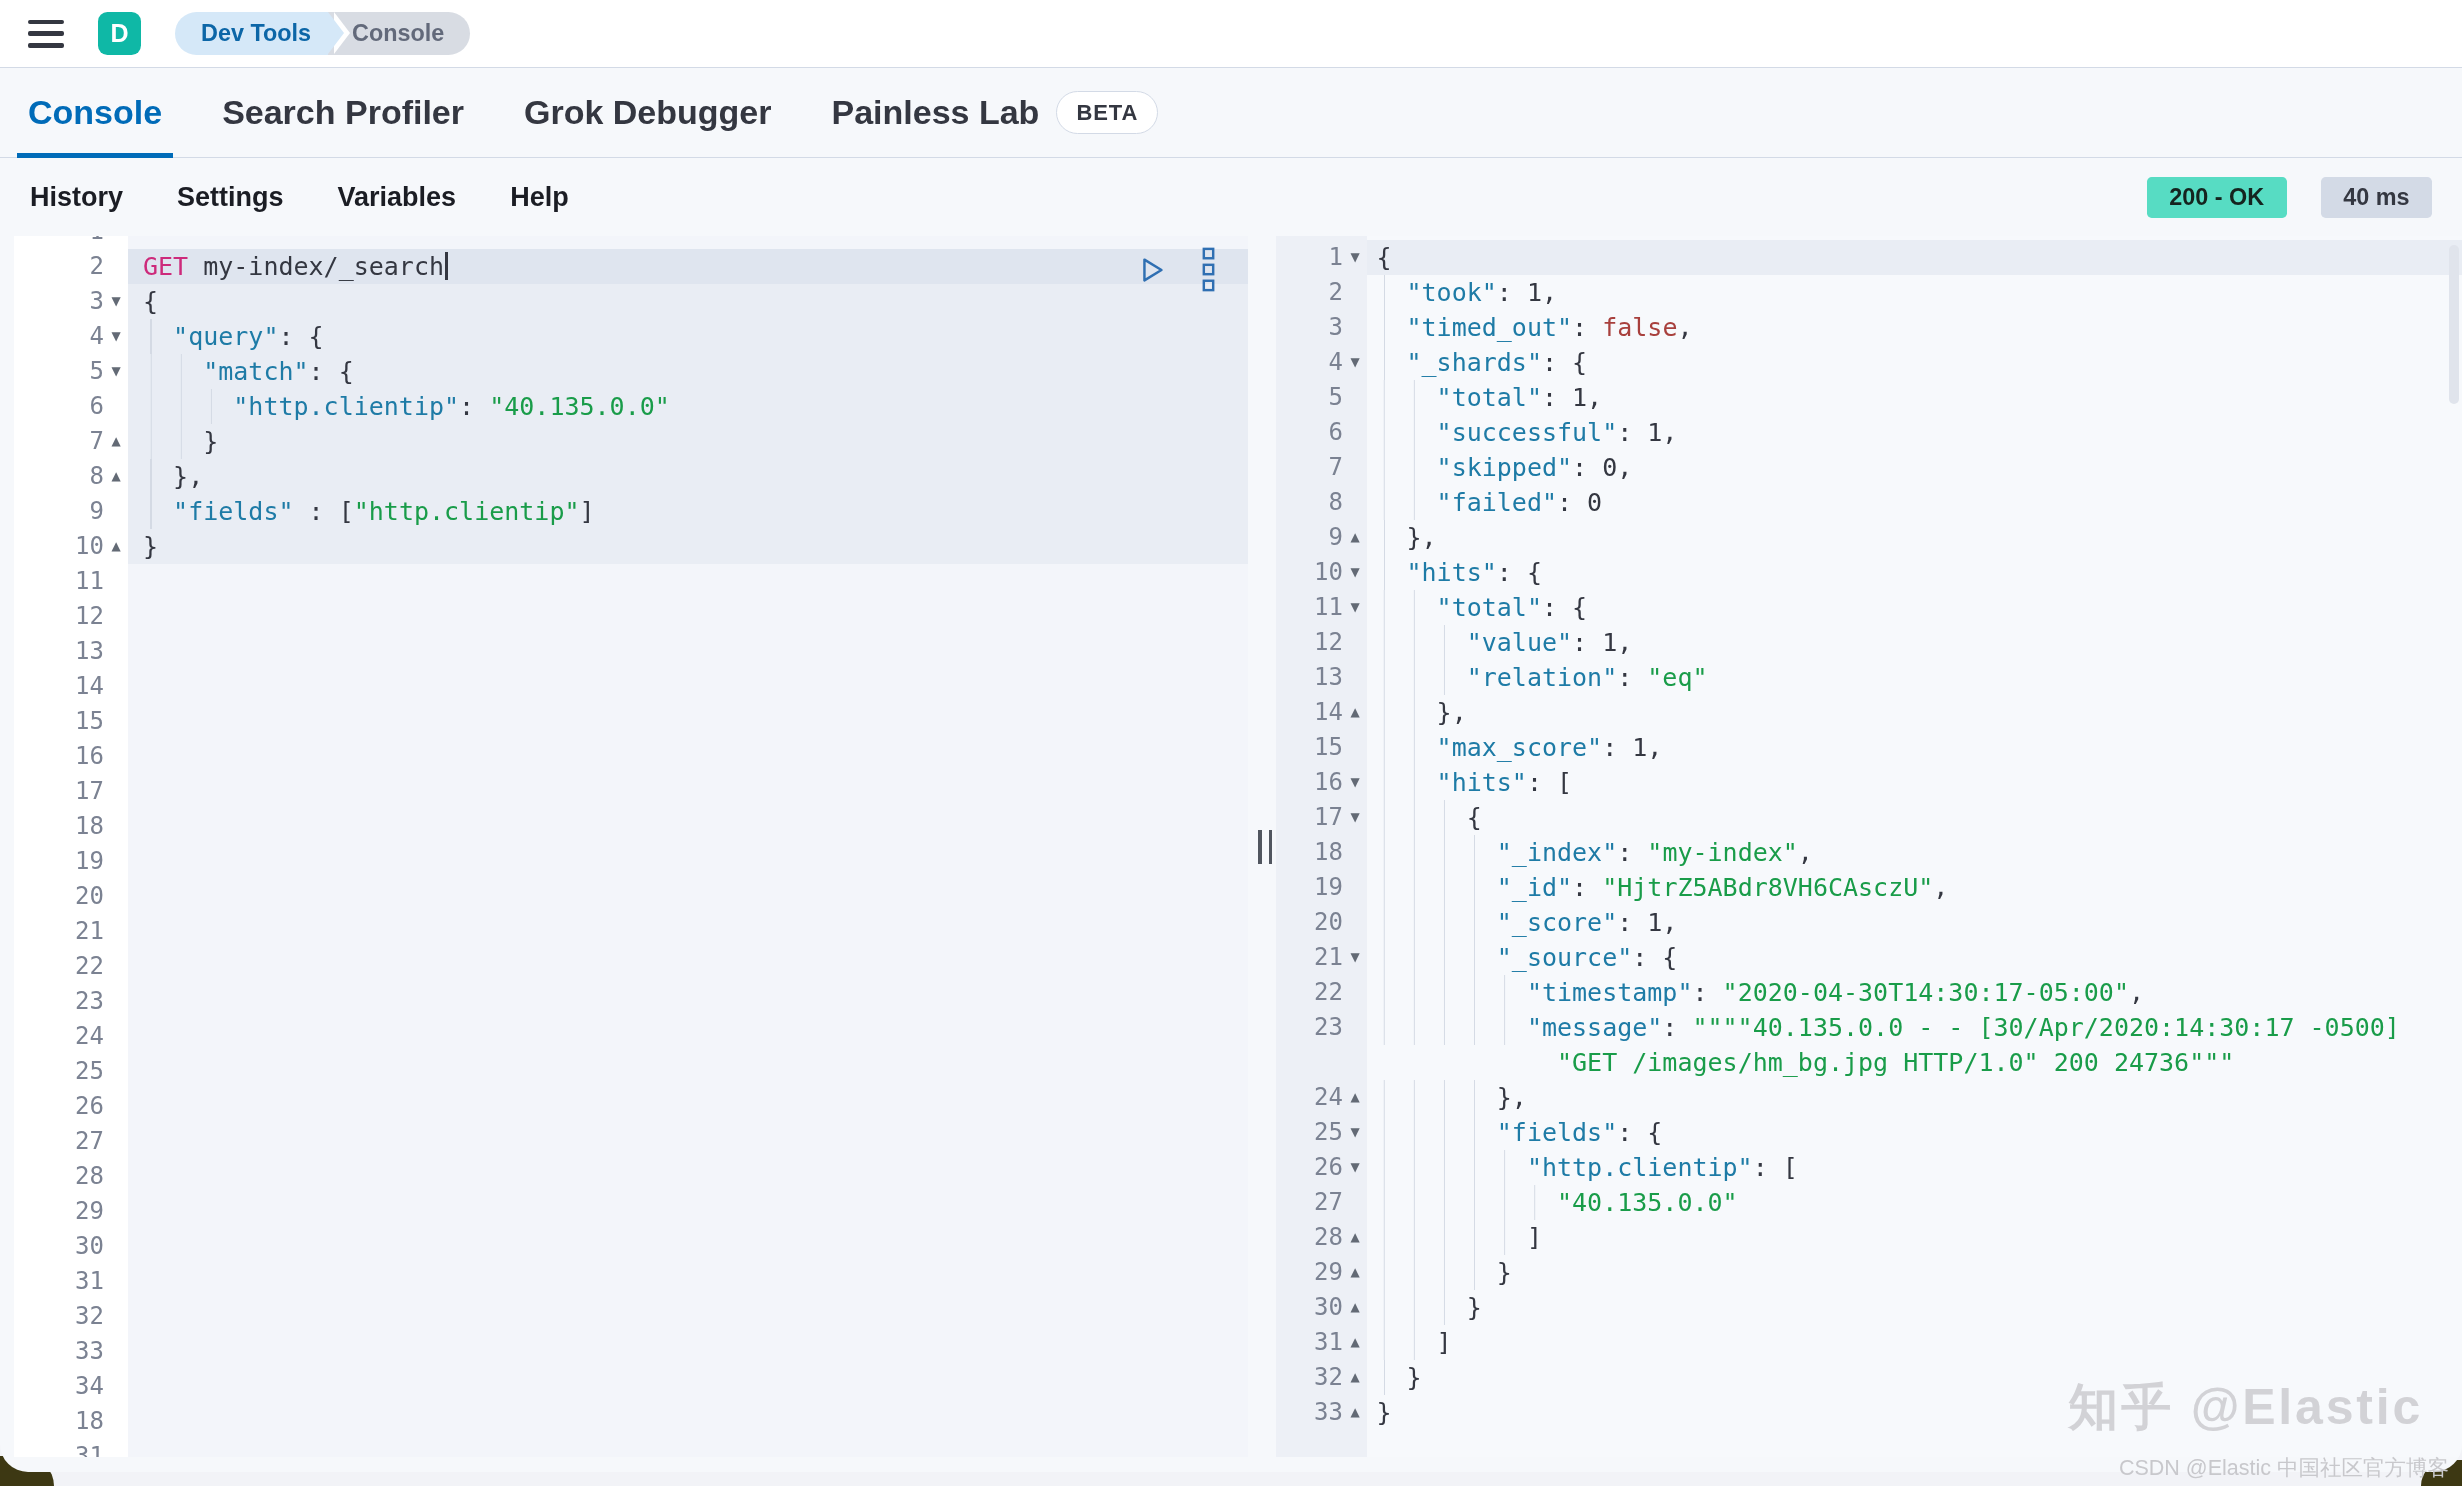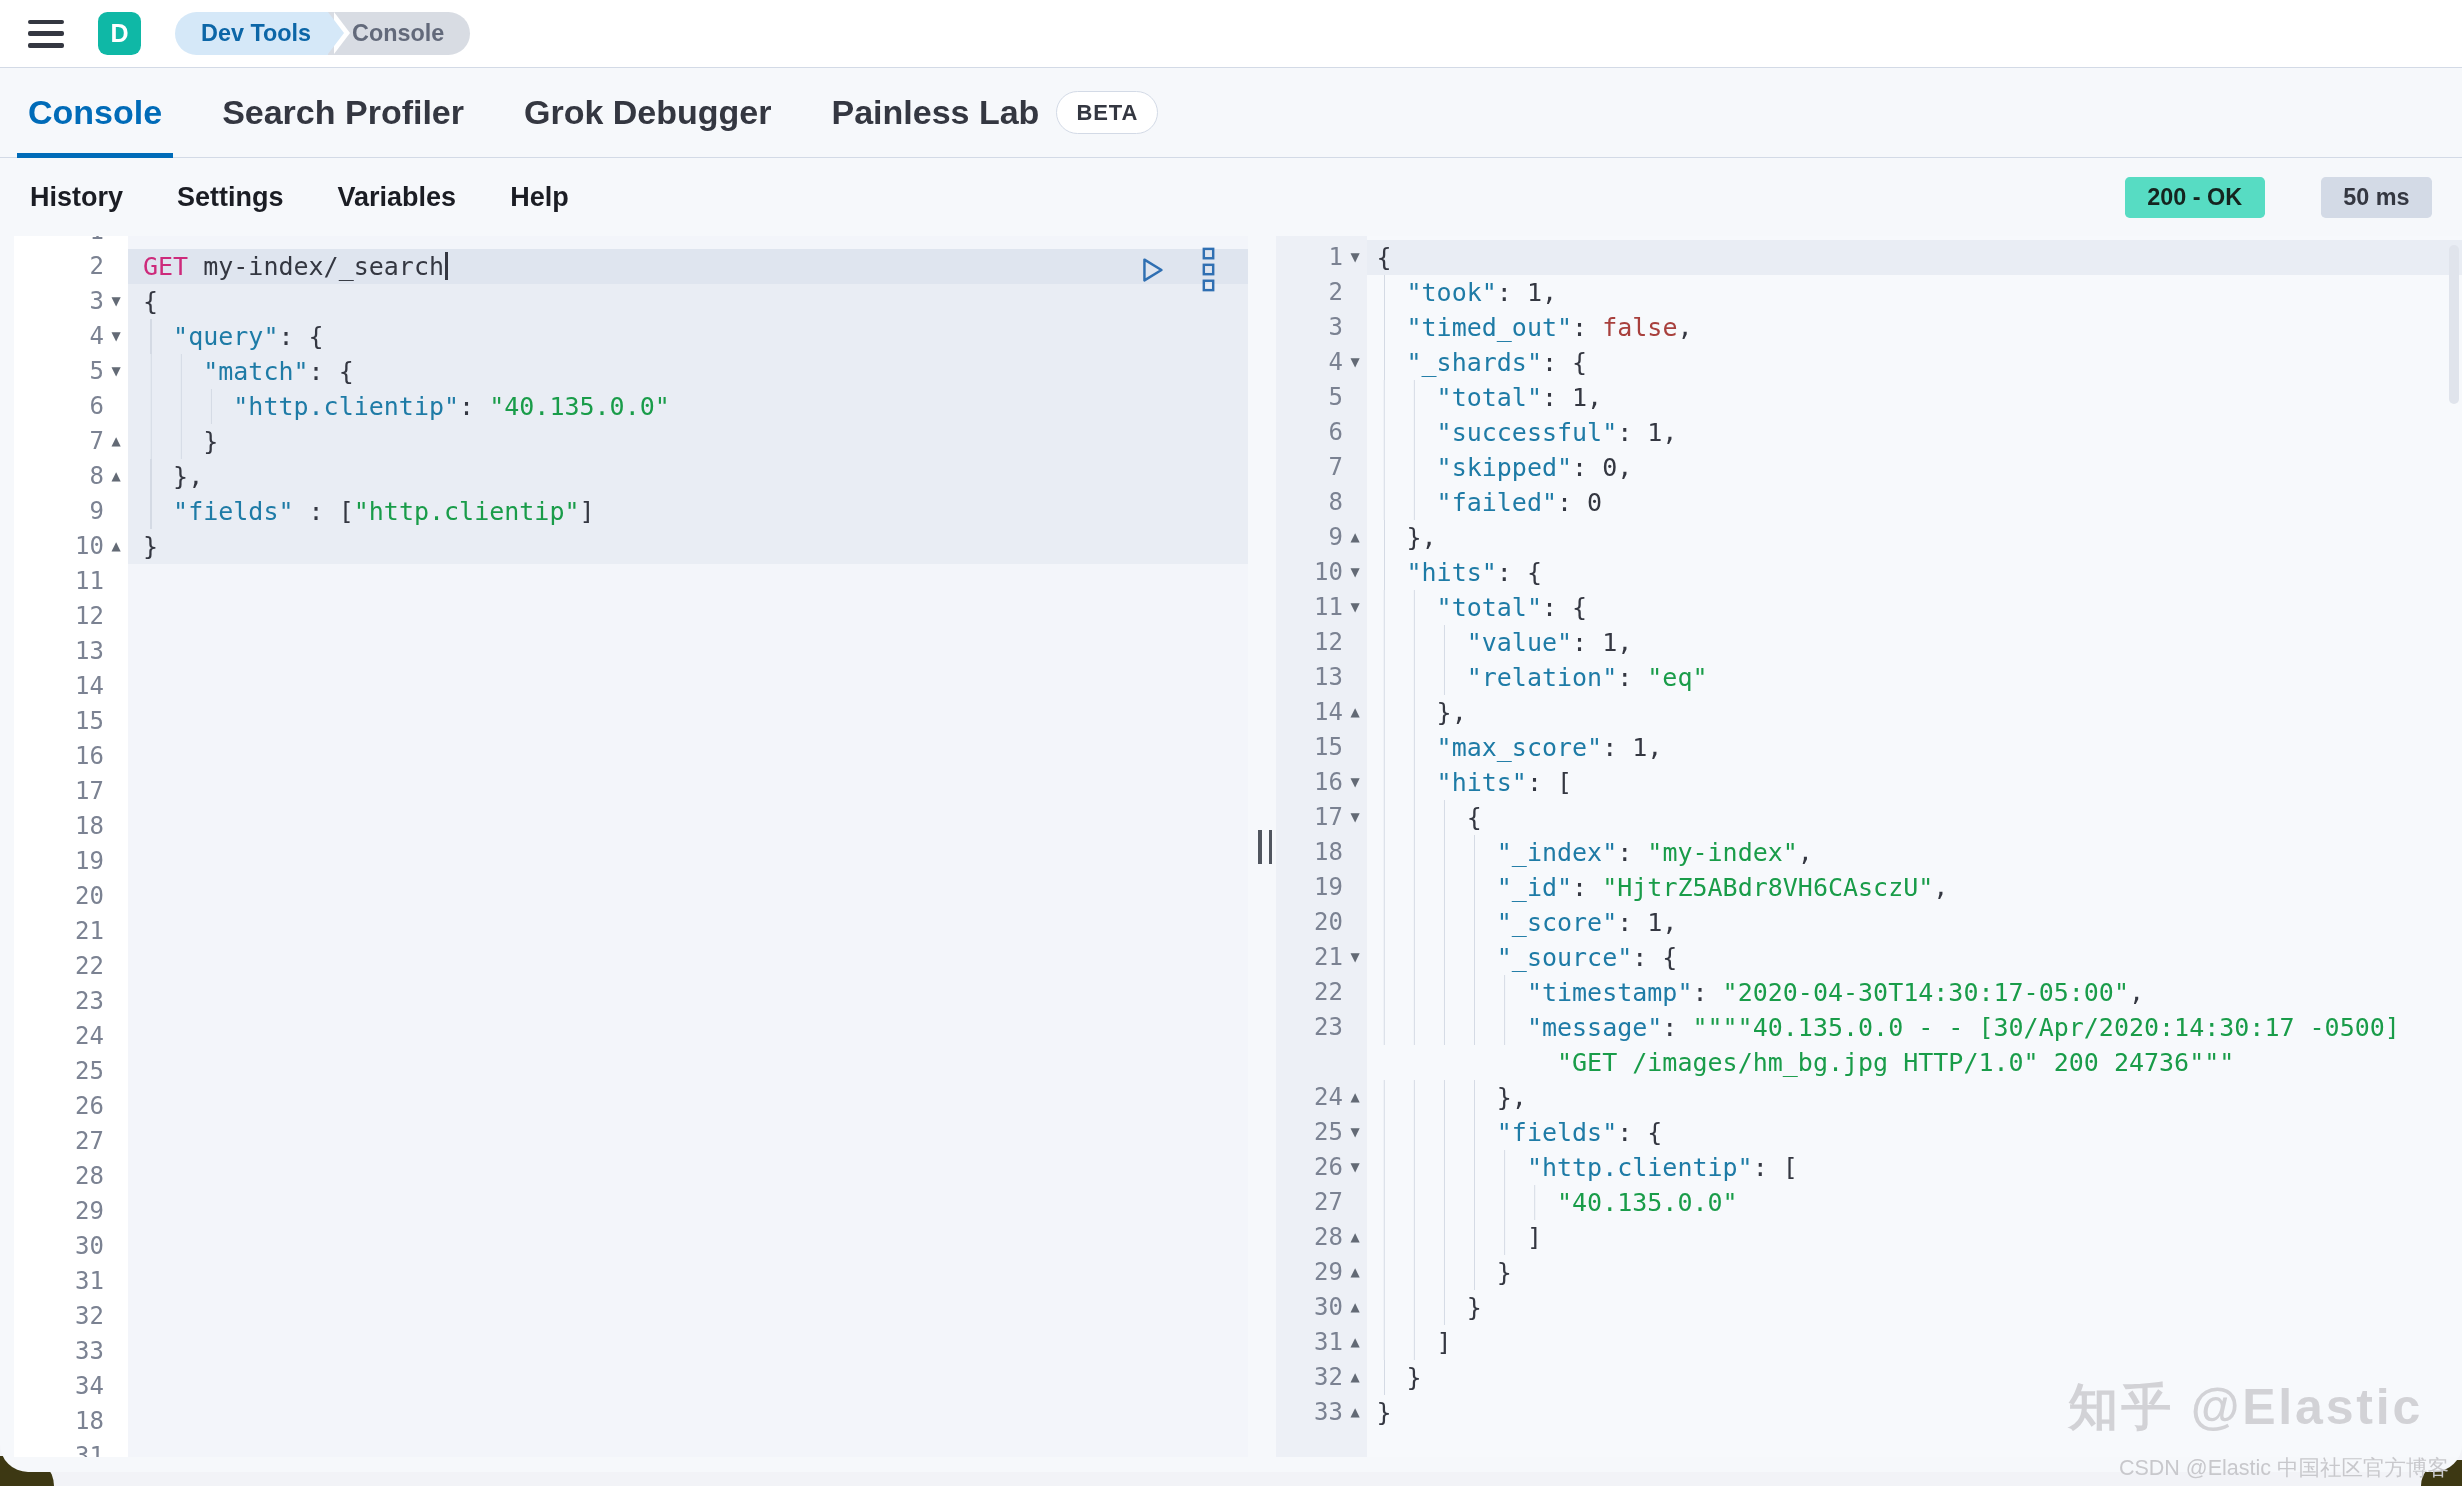--- a/index.html
+++ b/index.html
@@ -31,21 +31,21 @@
   .tab{height:89px;display:flex;align-items:center;position:relative;font-size:34px;font-weight:700;color:#343741;cursor:pointer;}
   .tab.active{color:#006bb8;}
   .tab.active::after{content:"";position:absolute;left:-11.2px;right:-11.2px;bottom:-0.9px;height:4.7px;background:#006bb8;}
   .beta{margin-left:17px;border:1.9px solid #d3dae6;background:#fff;border-radius:24px;
     font-size:22px;font-weight:700;letter-spacing:0.9px;color:#343741;padding:7.5px 19px;}
 
   
   .menubar{height:79px;display:flex;align-items:center;padding:0 30px;gap:54px;}
   .menu-item{font-size:27px;font-weight:700;color:#1b1d24;cursor:pointer;}
   .badges{margin-left:auto;display:flex;gap:34px;align-items:center;}
-  .badge{border-radius:4.7px;padding:6.6px 22.5px;font-size:23.4px;font-weight:600;margin-left:22px;}
+  .badge{border-radius:4.7px;padding:6.6px 22.5px;font-size:23.4px;font-weight:600;}
   .badge.ok{background:#57dcc3;color:#15241f;}
   .badge.ms{background:#d3dae6;color:#343741;}
 
   
   .editor{position:absolute;top:236px;bottom:15px;overflow:hidden;}
   .ed-left{left:14px;width:1234px;background:#f3f5fa;}
   .ed-right{left:1276px;right:0;background:#f7f9fc;}
   .editor::before{content:"";position:absolute;left:0;top:0;bottom:0;z-index:0;}
   .ed-left::before{width:114px;background:#ffffff;}
   .ed-right::before{width:91px;background:#edf0f6;}
@@ -117,21 +117,21 @@
     </div>
   </div>
 
   <div class="menubar">
     <span class="menu-item">History</span>
     <span class="menu-item">Settings</span>
     <span class="menu-item">Variables</span>
     <span class="menu-item">Help</span>
     <div class="badges">
       <span class="badge ok">200 - OK</span>
-      <span class="badge ms">50 ms</span>
+      <span class="badge ms">40 ms</span>
     </div>
   </div>
 
   <div class="editor ed-left">
     <div class="inner" id="req-lines">
         <div class="row"><span class="gut"><span class="ln">1</span><span class="fold"></span></span><span class="code"></span></div>
         <div class="row cur"><span class="gut"><span class="ln">2</span><span class="fold"></span></span><span class="code"><span class="sg-m">GET</span><span class="sg-t"> my-index/_search</span><span class="cursor"></span></span></div>
         <div class="row req"><span class="gut"><span class="ln">3</span><span class="fold">▼</span></span><span class="code"><span class="sg-t">{</span></span></div>
         <div class="row req"><span class="gut"><span class="ln">4</span><span class="fold">▼</span></span><span class="code"><span class="ind" style="width: 2ch;"></span><span class="sg-k">"query"</span><span class="sg-t">: {</span></span></div>
         <div class="row req"><span class="gut"><span class="ln">5</span><span class="fold">▼</span></span><span class="code"><span class="ind" style="width: 4ch;"></span><span class="sg-k">"match"</span><span class="sg-t">: {</span></span></div>

